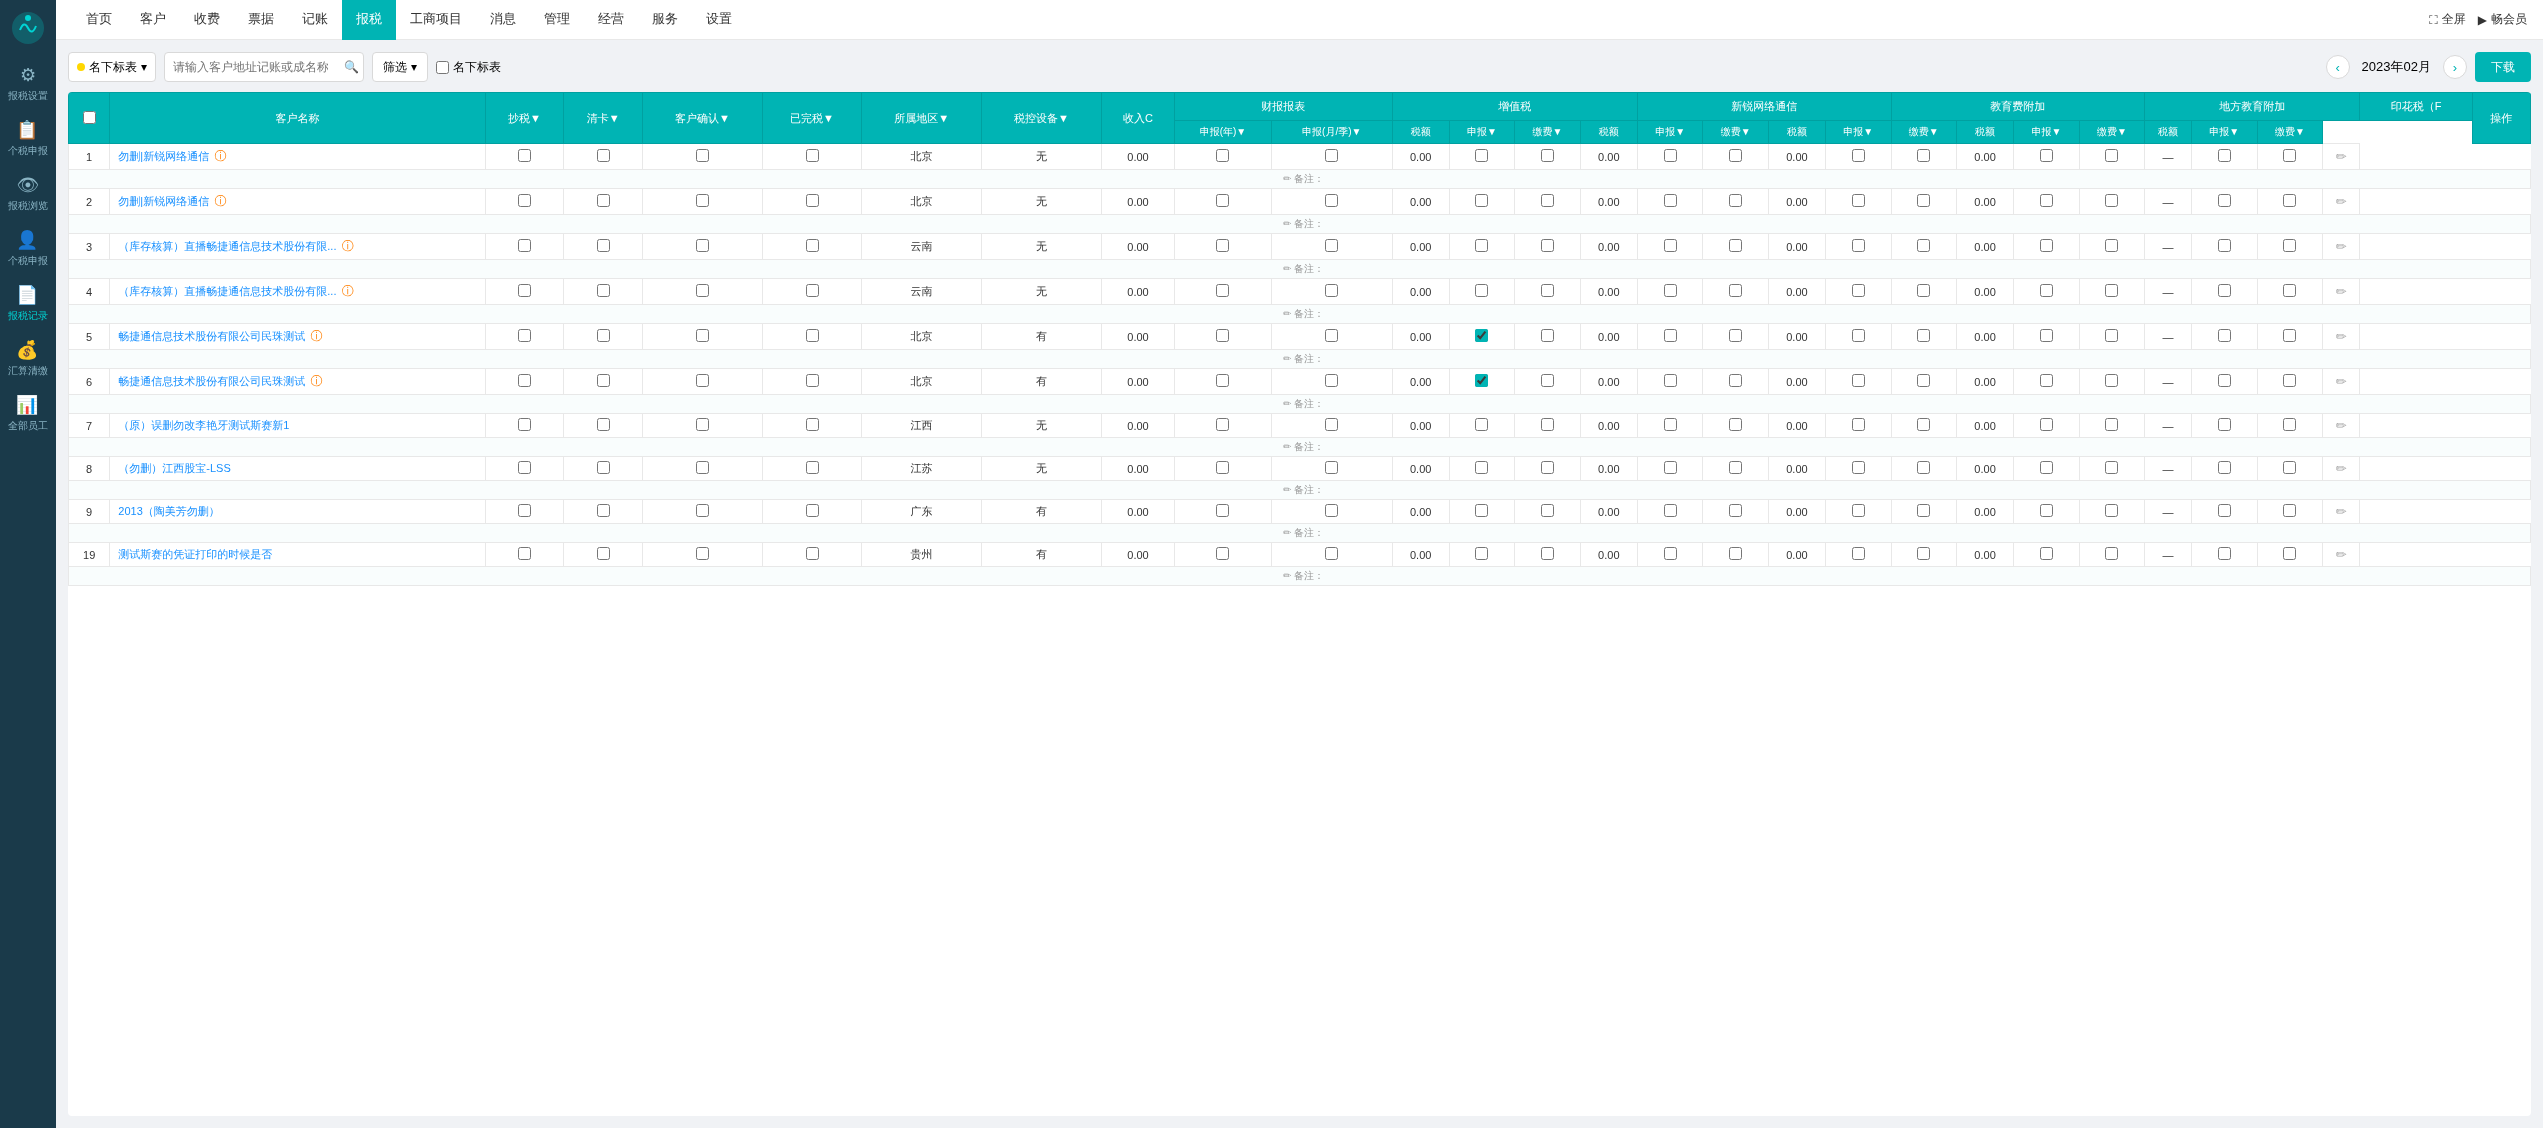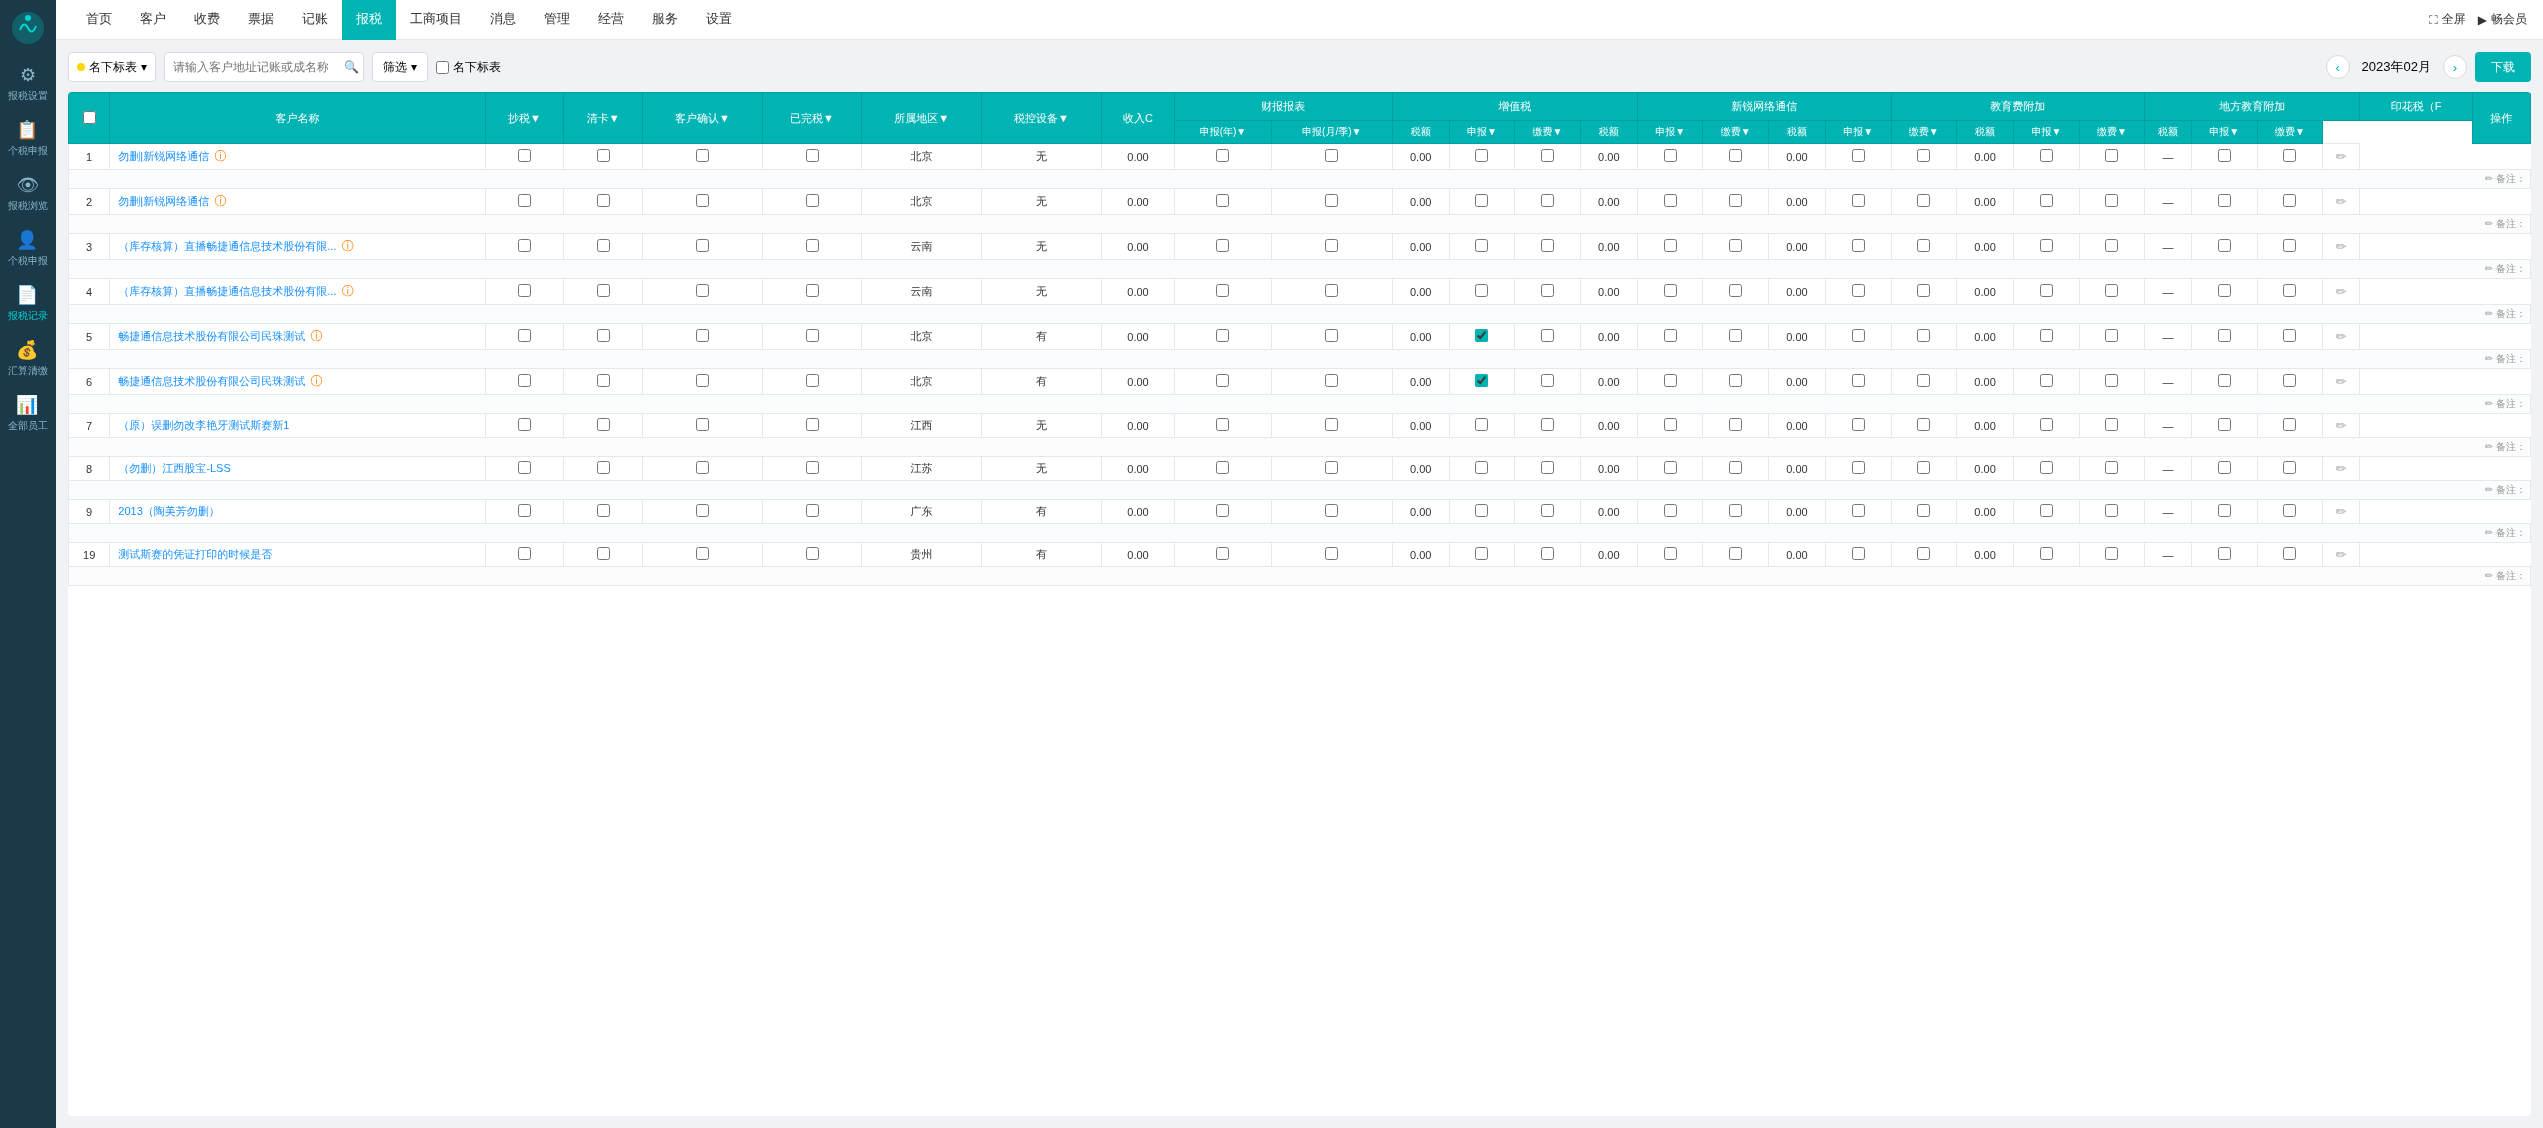--- a/index.html
+++ b/index.html
@@ -240,21 +240,21 @@
       color: #1890ff;
       cursor: pointer;
     }
     .remark-row td {
       background: #f9fdfd !important;
       color: #999;
       font-size: 10px;
       padding: 2px 4px;
     }
     .remark-cell {
-      text-align: right;
+      text-align: center;
       padding-left: 12px !important;
       color: #aaa;
     }
 
     .edit-icon { color: #aaa; cursor: pointer; font-size: 13px; }
     .warning-icon { color: #ff7e00; font-size: 12px; margin-left: 2px; }
 
     .number-cell { color: #333; }
     .value-cell { color: #333; font-size: 11px; }
   </style>

